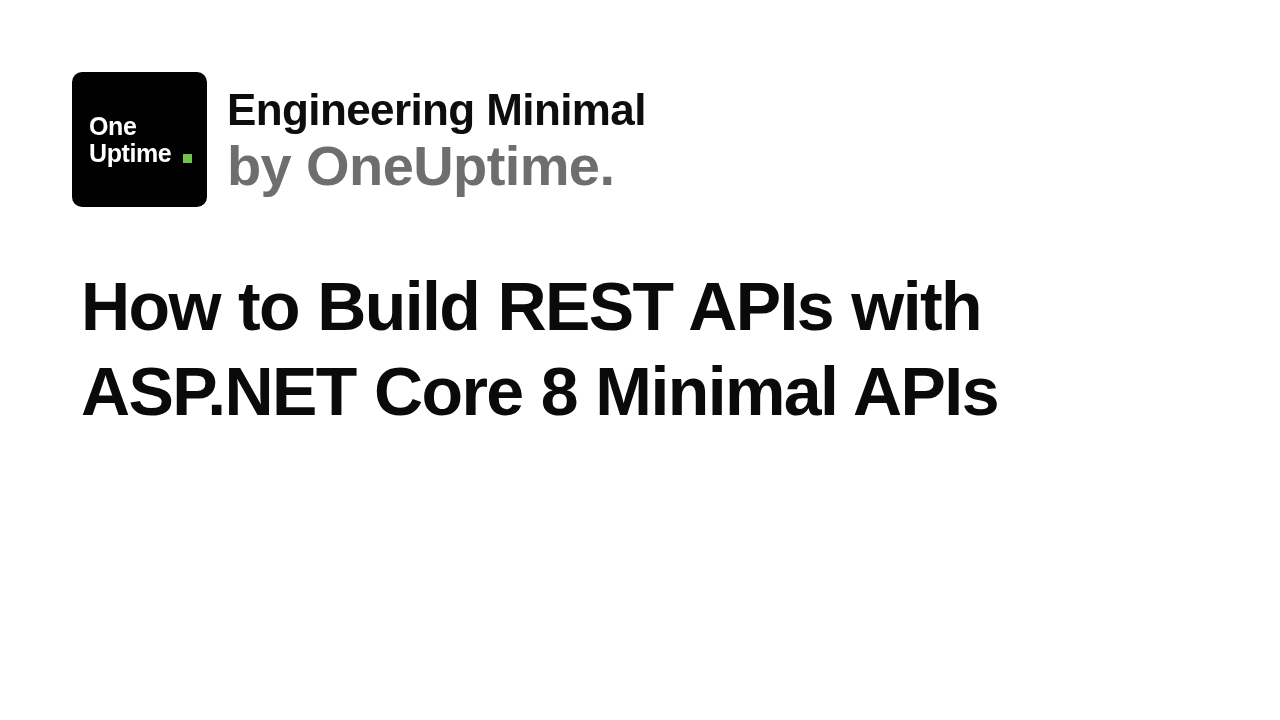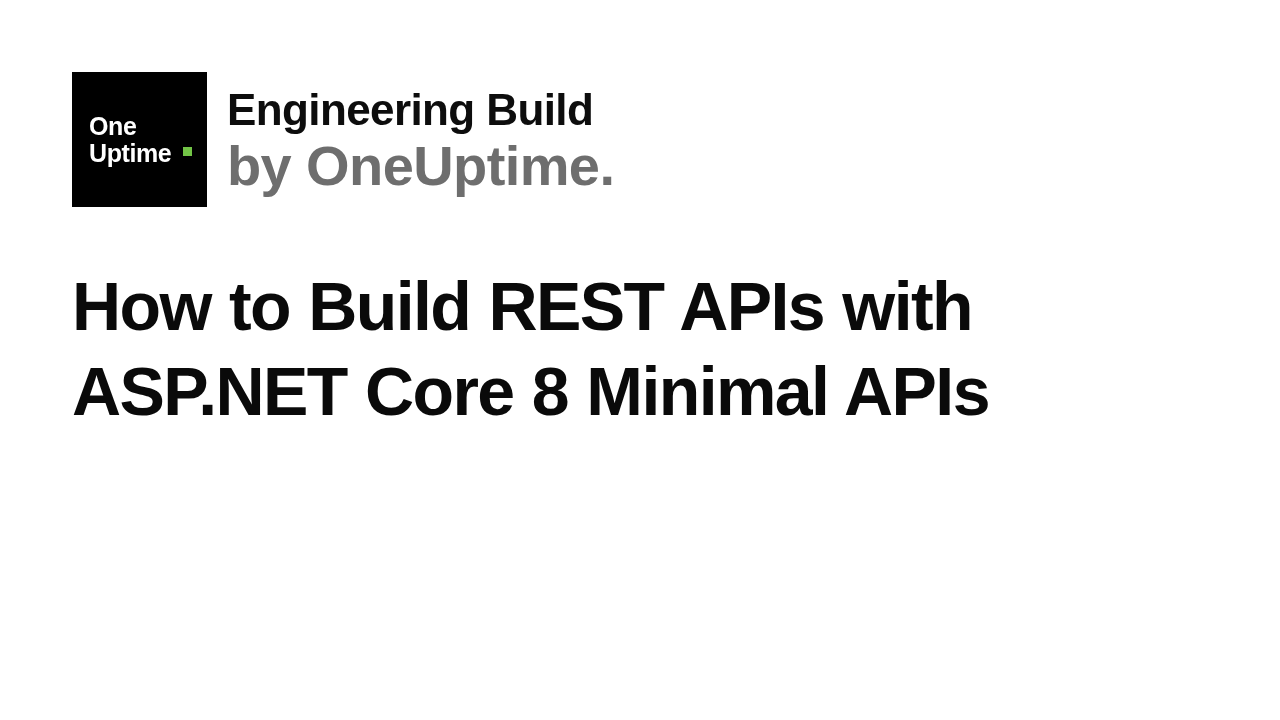--- a/index.html
+++ b/index.html
@@ -37,36 +37,37 @@
     flex: 0 0 auto;
     width: 135px;
     height: 135px;
     background: #000000;
     position: relative;
     display: flex;
     flex-direction: column;
     justify-content: center;
     align-items: flex-start;
     padding-left: 17px;
+    border-radius: 10px;
   }
 
   .brand-logo-line {
     display: block;
     color: #ffffff;
     font-family: "Liberation Sans", "DejaVu Sans", sans-serif;
     font-weight: 700;
     font-size: 25px;
     line-height: 27px;
     letter-spacing: -0.4px;
     white-space: nowrap;
   }
 
   .brand-logo-row {
     display: flex;
-    align-items: center;
+    align-items: flex-end;
     gap: 12px;
   }
 
   .brand-logo-dot {
     display: block;
     width: 9px;
     height: 9px;
     background: #72c446;
     margin-bottom: 4px;
   }
@@ -102,20 +103,21 @@
     max-width: 1010px;
   }
 
   .article-title {
     color: #0a0a0a;
     font-size: 68px;
     line-height: 85px;
     font-weight: 700;
     letter-spacing: -1.6px;
     word-spacing: 1px;
+    margin-left: 9px;
   }
 
   
   .article-body {
     margin-top: 30px;
     min-height: 260px;
   }
 </style>
 </head>
 <body>
@@ -126,21 +128,21 @@
 
     <div class="brand-logo">
       <span class="brand-logo-line">One</span>
       <span class="brand-logo-row">
         <span class="brand-logo-line">Uptime</span>
         <span class="brand-logo-dot"></span>
       </span>
     </div>
 
     <div class="brand-text">
-      <div class="brand-title">Engineering Build</div>
+      <div class="brand-title">Engineering Minimal</div>
       <div class="brand-subtitle">by OneUptime.</div>
     </div>
 
   </header>
 
   <main class="article-title-block">
     <h1 class="article-title">How to Build REST APIs with ASP.NET Core 8 Minimal APIs</h1>
   </main>
 
   <section class="article-body"></section>

